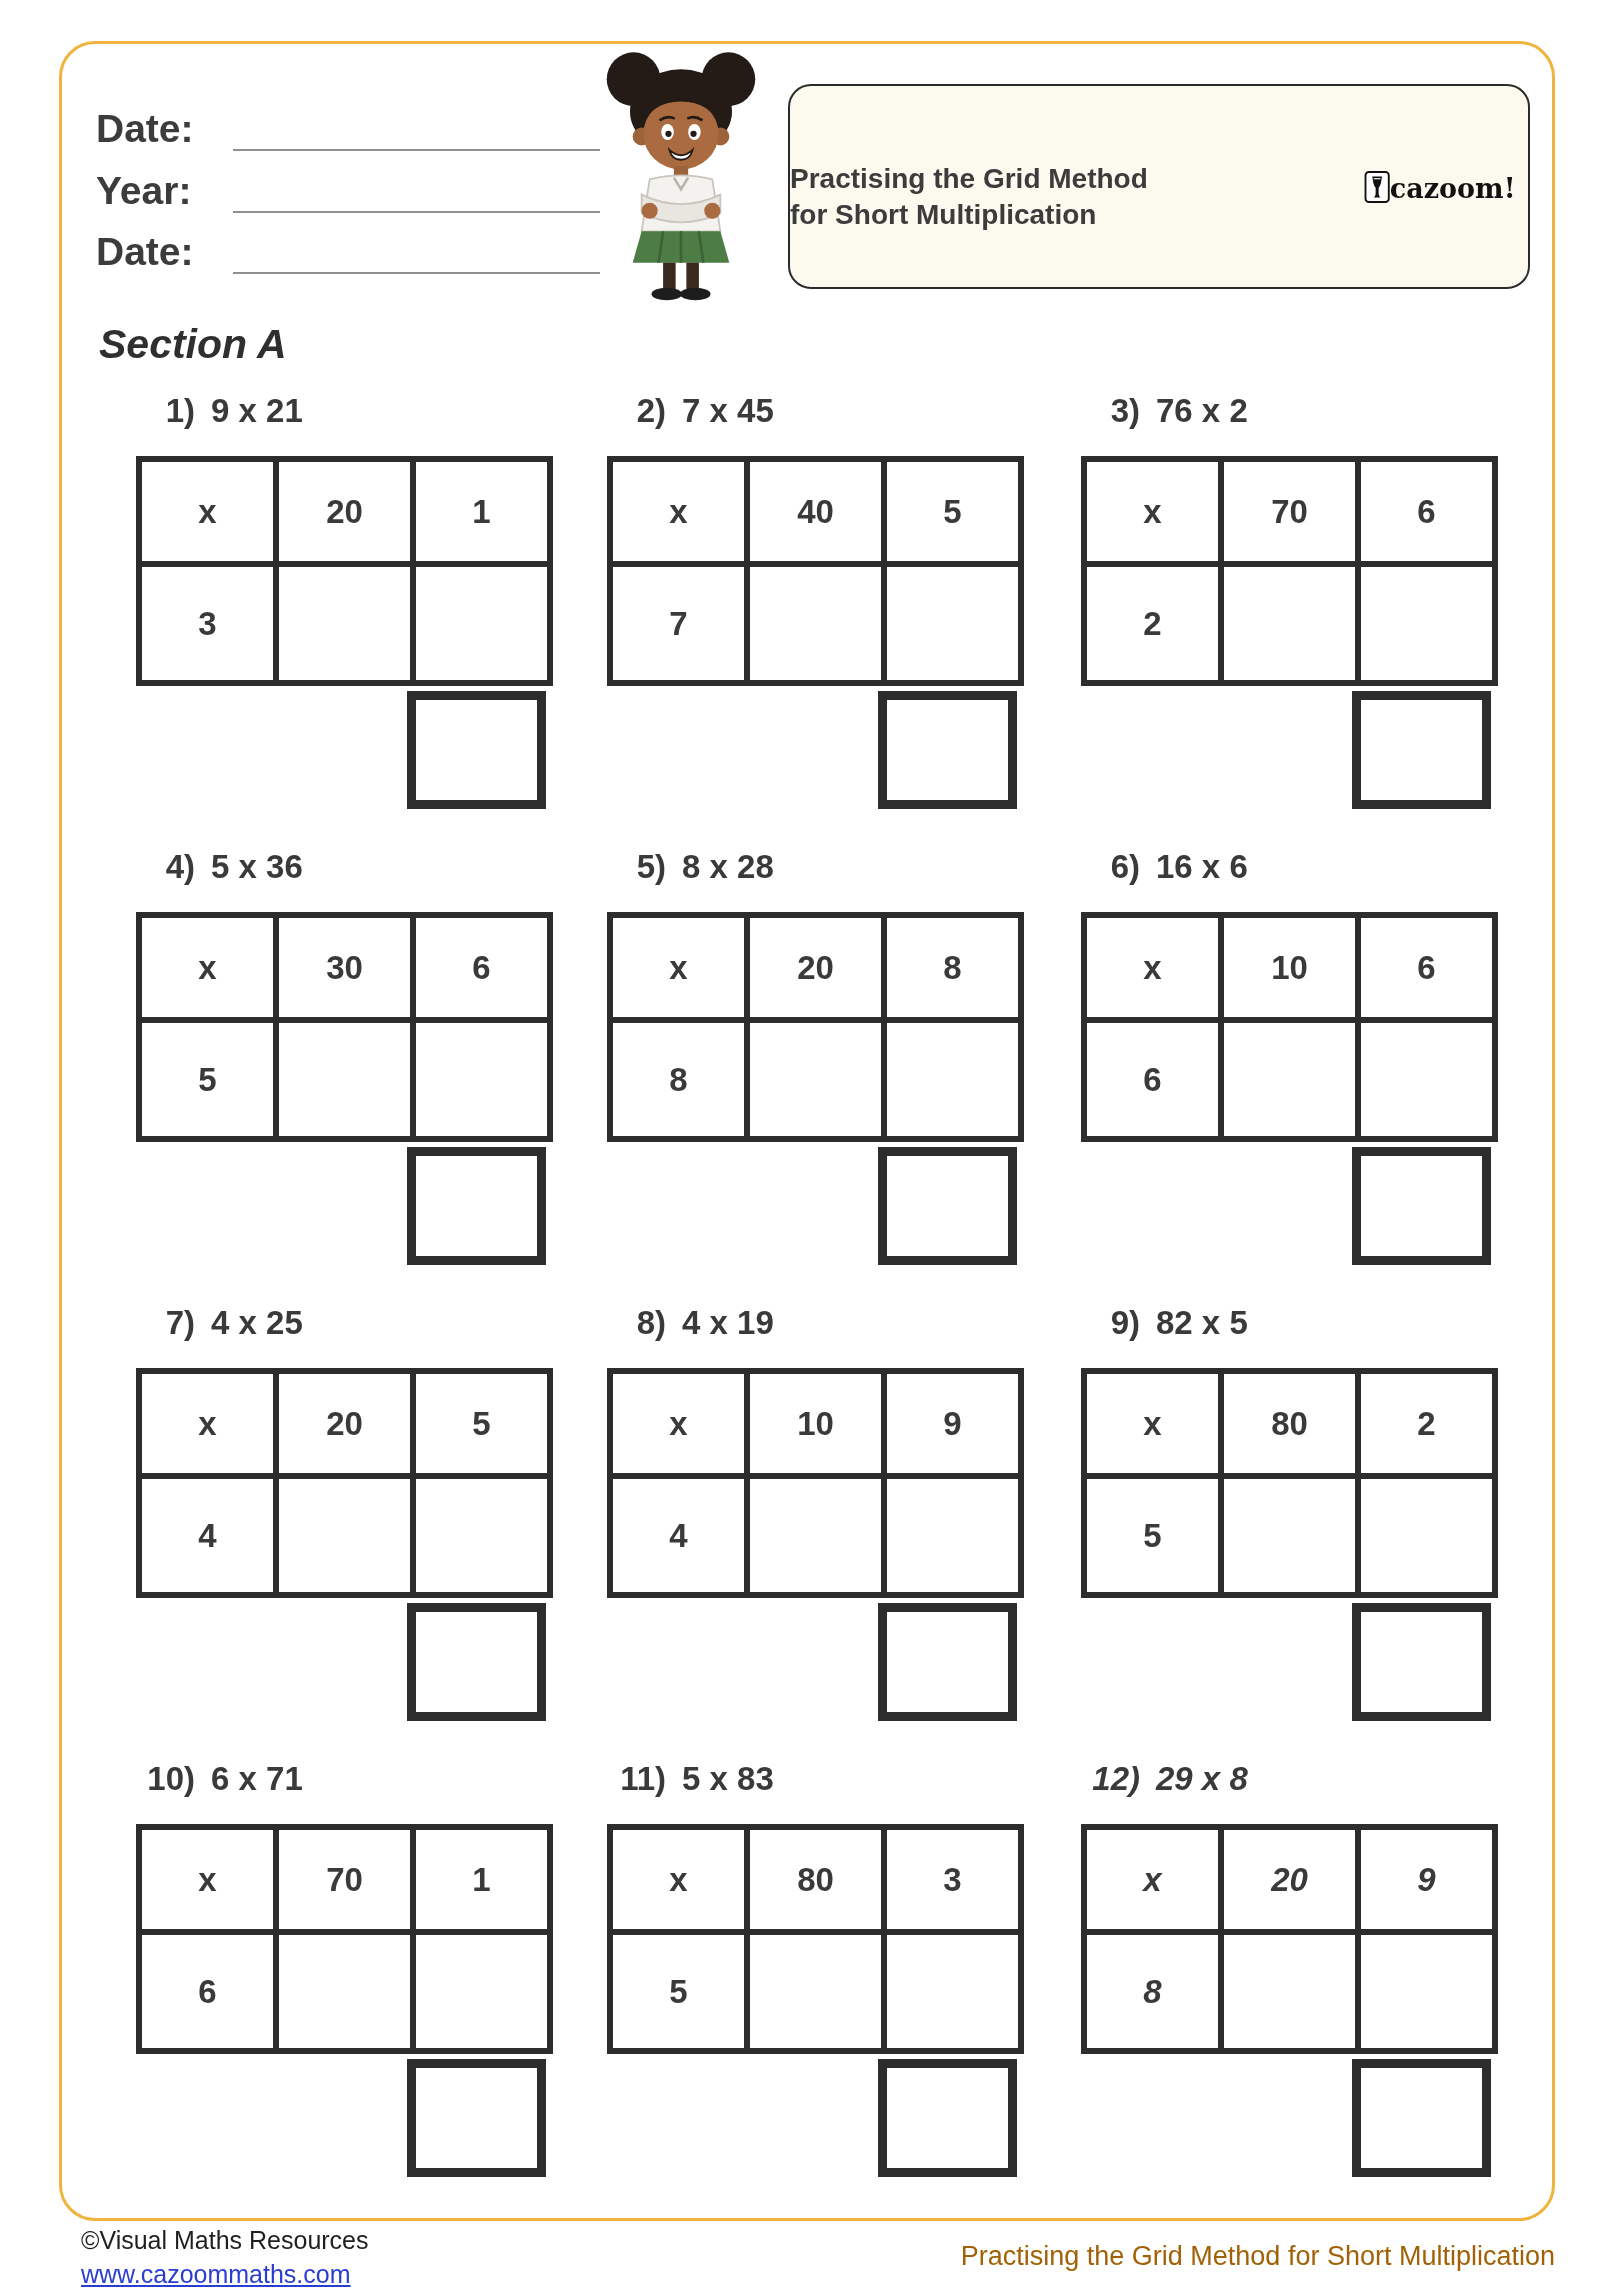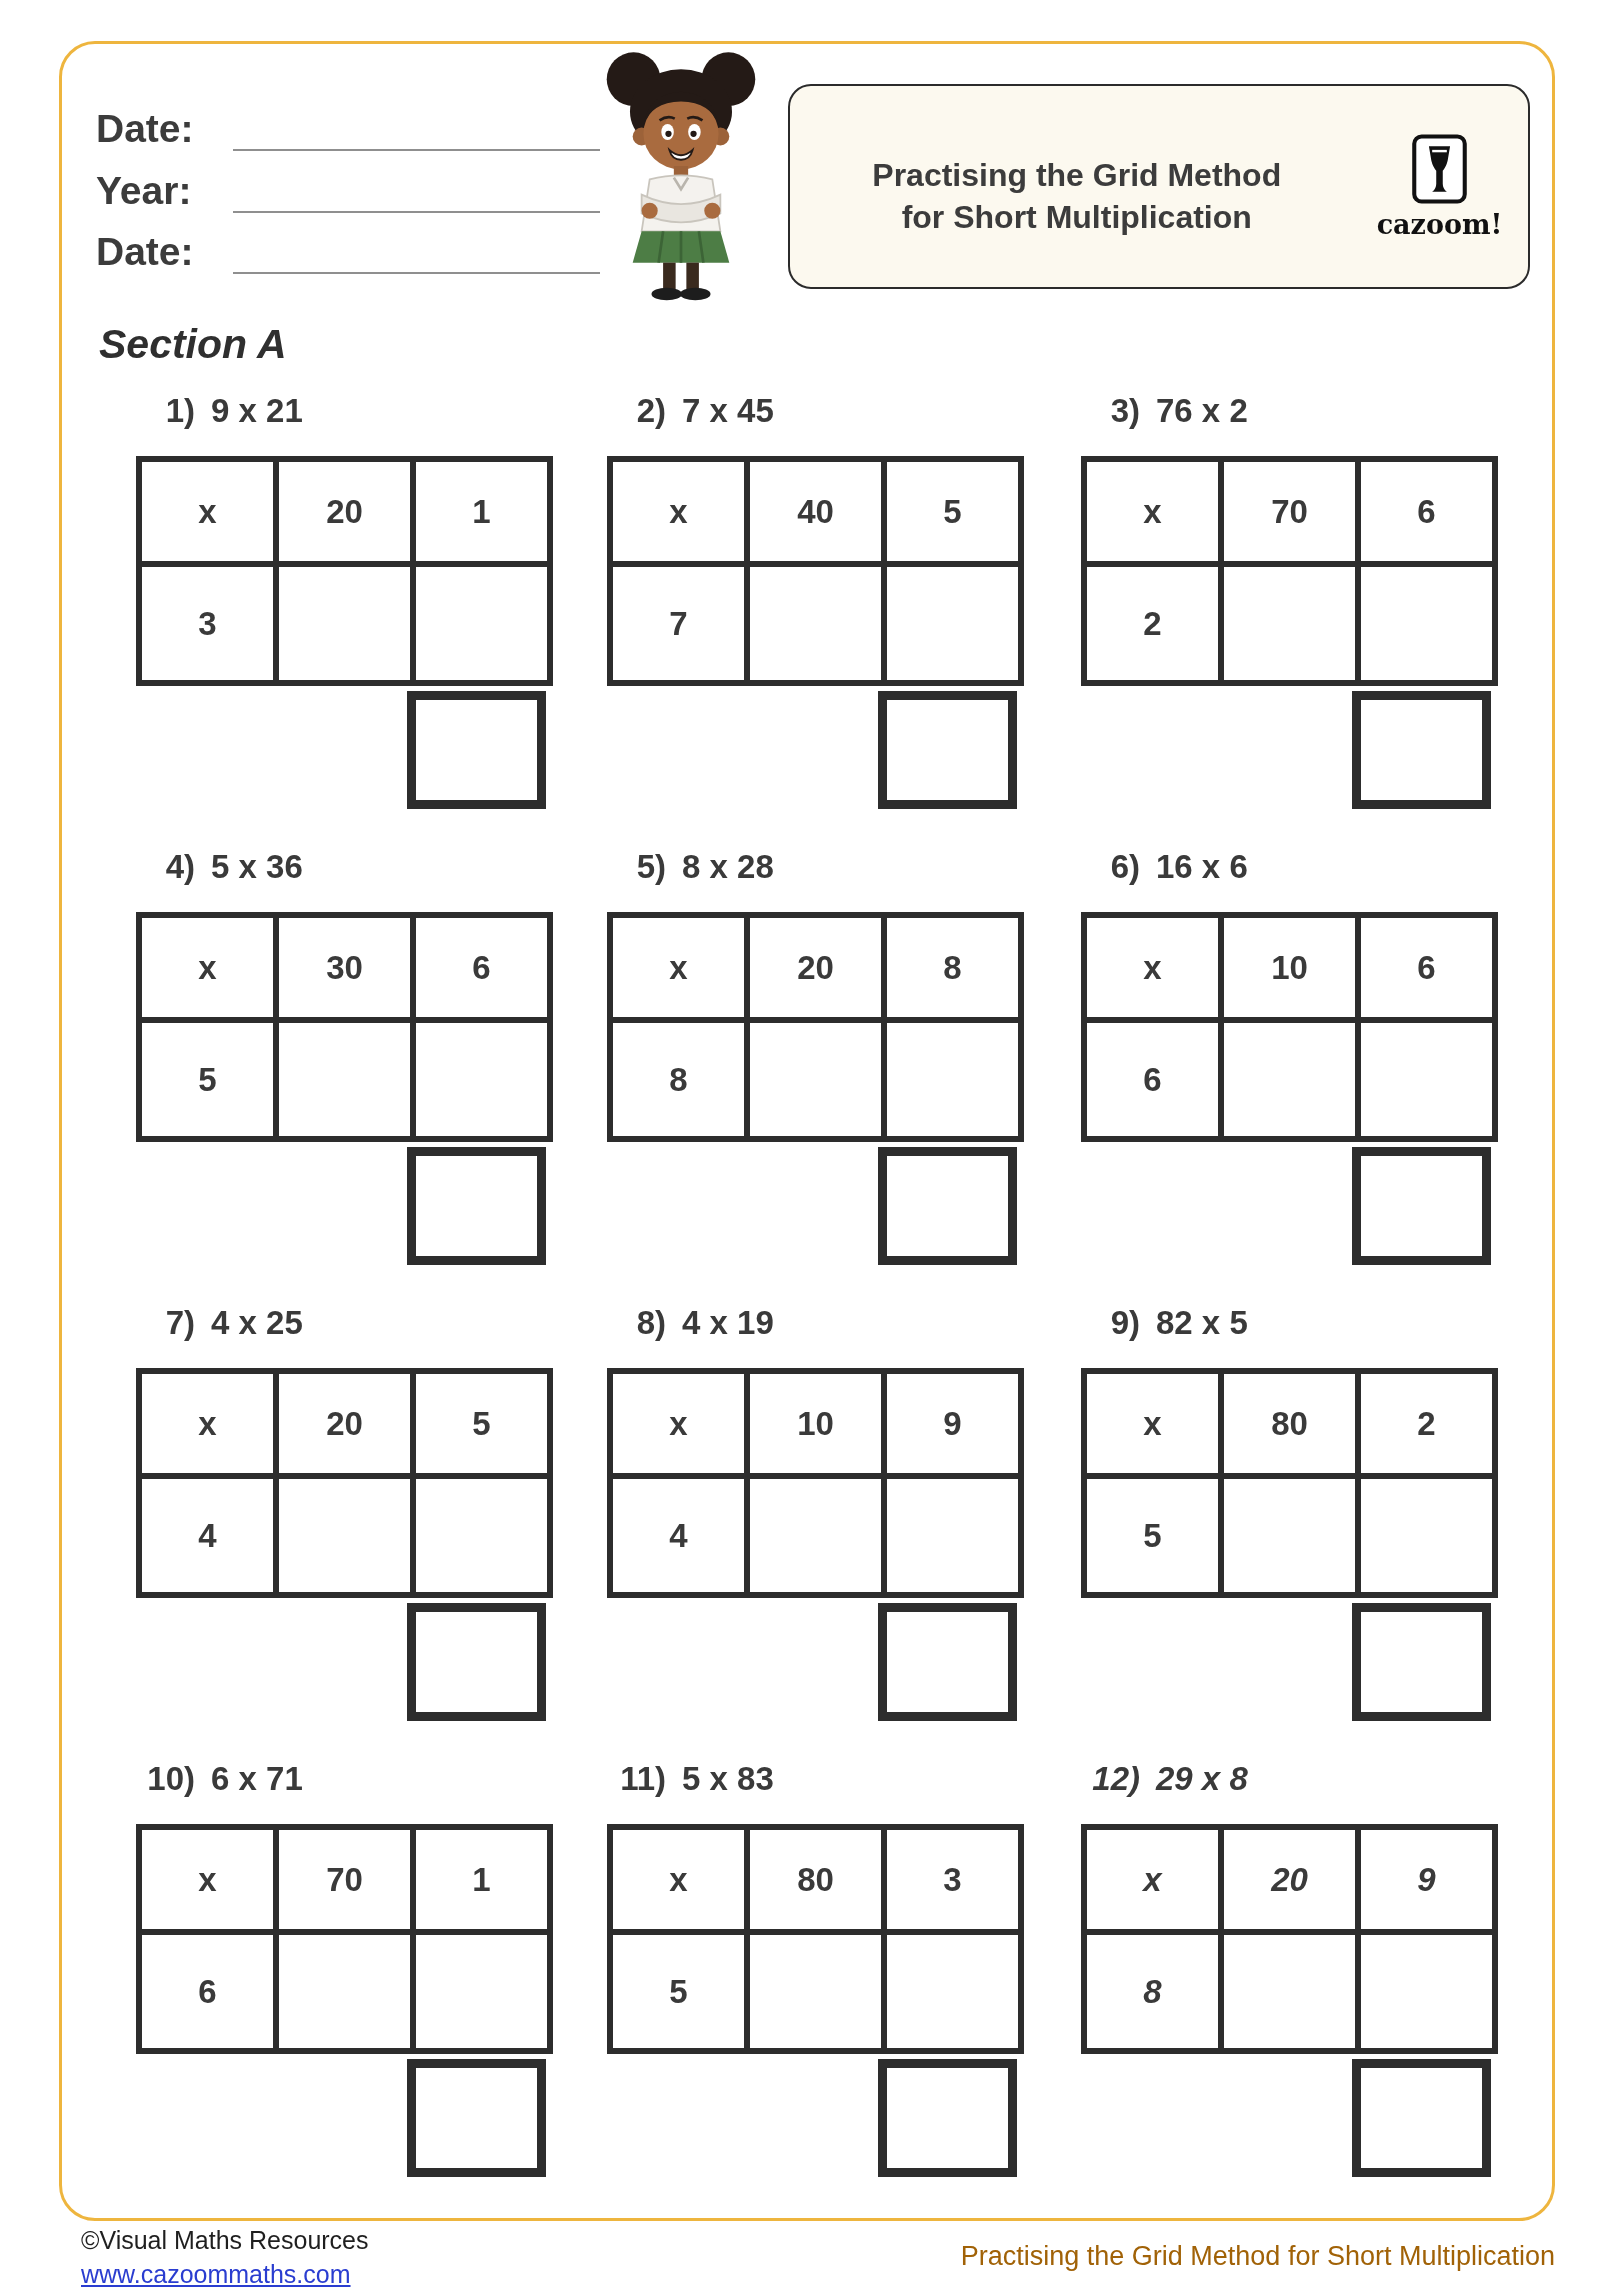--- a/index.html
+++ b/index.html
@@ -18,22 +18,22 @@
   .hdr-label { width:137px; font-size:39px; font-weight:bold; color:#3c3c3c; }
   .hdr-line { width:367px; height:43px; border-bottom:2.7px solid #8f8f8f; }
   
   .character { position:absolute; left:587px; top:47px; }
   
   .title-box {
     position:absolute; left:788px; top:84px; width:738px; height:201px;
     background:#fcf9ef; border:2.7px solid #2b2b2b; border-radius:23px;
     display:flex; align-items:center;
   }
-  .title-text { flex:1; text-align:center; font-size:32px; font-weight:bold; color:#3c3c3c; line-height:1.3;margin-top:21px; }
-  .logo { width:152px; display:flex; flex-direction:column; align-items:center; padding-right:12.5px; }
+  .title-text { flex:1; font-size:28px; font-weight:bold; color:#3c3c3c; line-height:1.3;margin-top:21px; }
+  .logo { width:152px; display:flex; align-items:center; padding-right:12.5px; }
   .logo-text { font-family:"DejaVu Serif", serif; font-weight:bold; font-size:27px; color:#111; margin-top:4.5px; }
   
   .section-title {
     position:absolute; left:99px; top:321px;
     font-family:Liberation Sans, sans-serif; font-style:italic; font-weight:bold;
     font-size:41px; color:#2f2f2f;
   }
   
   .problem { position:absolute; width:430px; }
   .prob-label { display:flex; font-size:33px; font-weight:bold; color:#3a3a3a; height:41px; }

